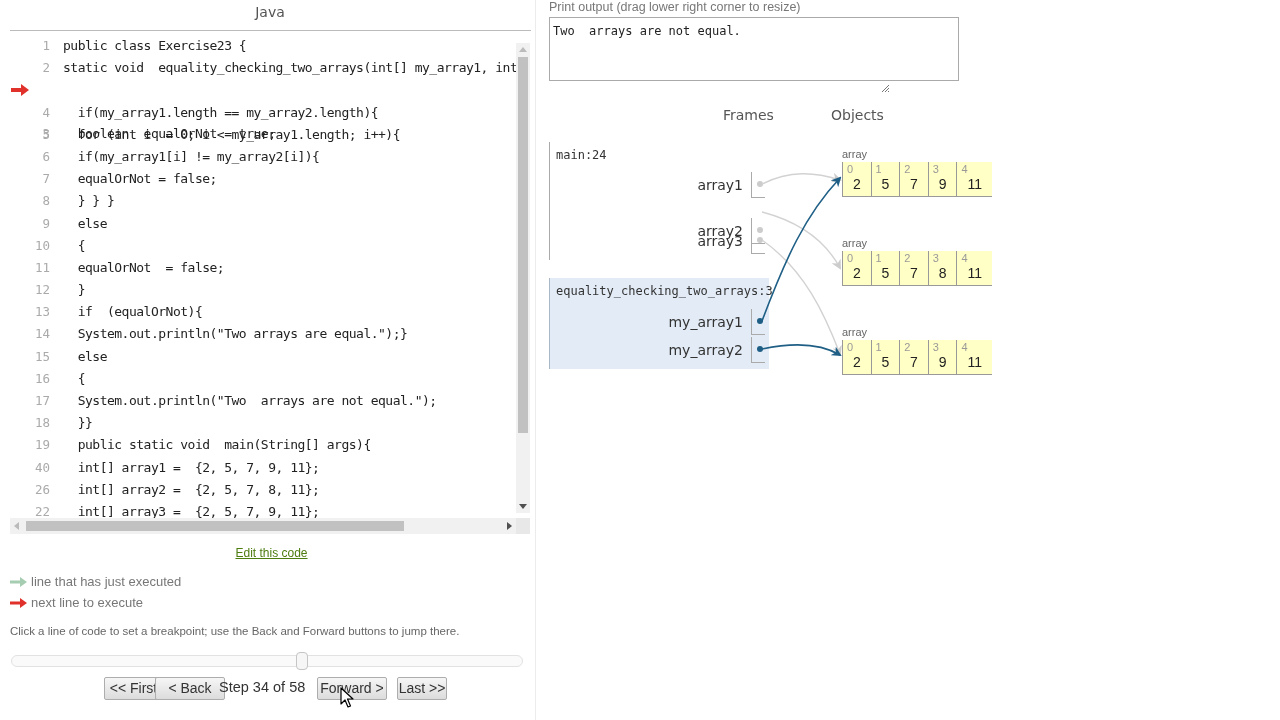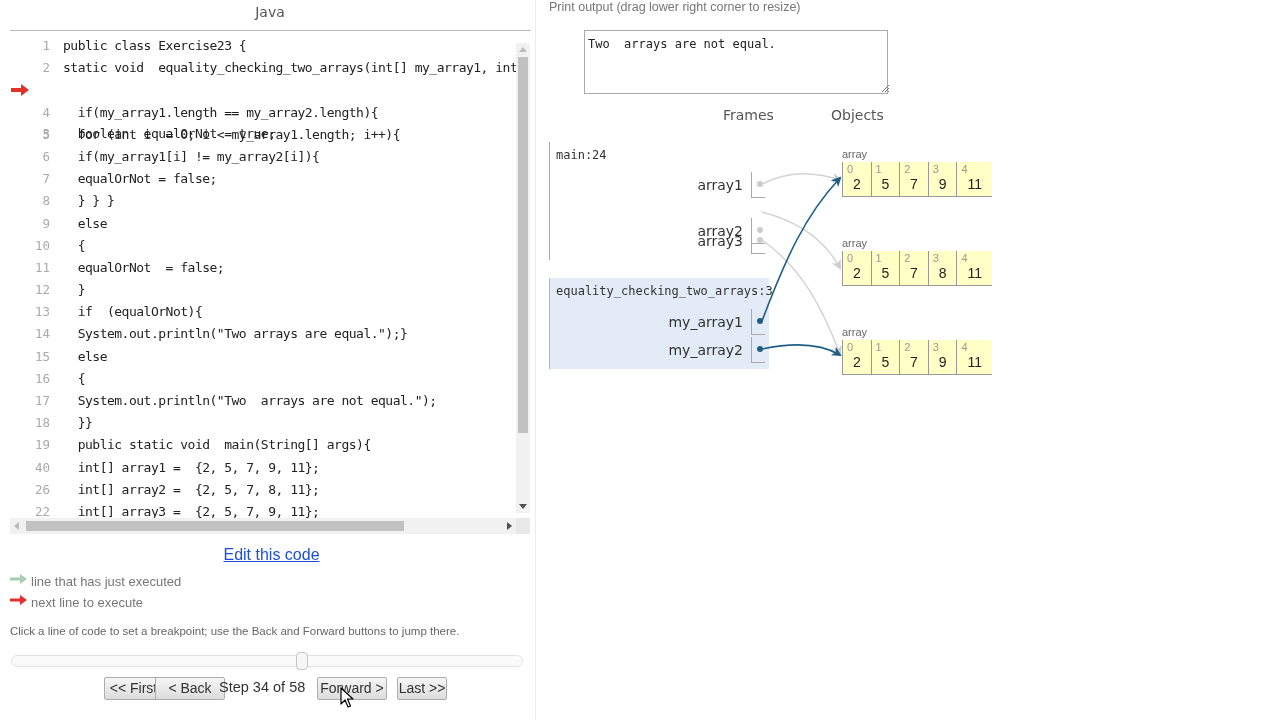--- a/index.html
+++ b/index.html
@@ -20,43 +20,43 @@
   #v-scroll .arrow-up { position: absolute; left: 3px; top: 4px; width: 0; height: 0; border-left: 4px solid transparent; border-right: 4px solid transparent; border-bottom: 5px solid #bbb; }
   #v-scroll .arrow-down { position: absolute; left: 3px; bottom: 4px; width: 0; height: 0; border-left: 4px solid transparent; border-right: 4px solid transparent; border-top: 5px solid #505050; }
   #v-scroll .thumb { position: absolute; left: 2px; top: 14px; width: 10px; height: 376px; background: #c1c1c1; }
 
   #h-scroll { position: absolute; left: 10px; top: 518px; width: 506px; height: 16px; background: #f1f1f1; }
   #h-scroll .arrow-left { position: absolute; left: 4px; top: 4px; width: 0; height: 0; border-top: 4px solid transparent; border-bottom: 4px solid transparent; border-right: 5px solid #bbb; }
   #h-scroll .arrow-right { position: absolute; right: 4px; top: 4px; width: 0; height: 0; border-top: 4px solid transparent; border-bottom: 4px solid transparent; border-left: 5px solid #505050; }
   #h-scroll .thumb { position: absolute; left: 16px; top: 3px; width: 378px; height: 10px; background: #c1c1c1; }
   #scroll-corner { position: absolute; left: 516px; top: 518px; width: 14px; height: 16px; background: #e8e8e8; }
 
-  #edit-link { position: absolute; left: 0; width: 543px; top: 546px; text-align: center; font-size: 16px; color: #1d4ed8; text-decoration: underline; cursor: pointer; }
-  .legend-row { position: absolute; left: 10px; font-size: 13px; color: #777; display: flex; }
+  #edit-link { position: absolute; left: 0; width: 543px; top: 546px; text-align: center; font-size: 12px; color: #4d7c0f; text-decoration: underline; cursor: pointer; }
+  .legend-row { position: absolute; left: 10px; font-size: 13px; color: #777; display: flex; align-items: center; }
   .legend-row .legend-arrow { width: 18px; height: 10px; margin-right: 3px; }
   #legend-executed { top: 574px; }
   #legend-next { top: 595px; }
   #breakpoint-hint { position: absolute; left: 10px; top: 625px; font-size: 11.5px; color: #666; }
 
   #step-slider { position: absolute; left: 11px; top: 655px; width: 512px; height: 12px; border: 1px solid #e2e2e2; border-radius: 6px; background: #fafafa; cursor: pointer; }
   #slider-handle { position: absolute; left: 284px; top: -4px; width: 12px; height: 18px; border: 1px solid #c5c5c5; border-radius: 4px; background: #f6f6f6; cursor: grab; }
 
   .nav-btn { position: absolute; top: 677px; height: 23px; border: 1px solid #adadad; border-radius: 2px; background: linear-gradient(#f6f6f6, #dcdcdc); font-family: "Liberation Sans", sans-serif; font-size: 14px; color: #333; text-align: center; line-height: 21px; cursor: pointer; }
   #btn-first { left: 104px; width: 59px; }
   #btn-back { left: 155px; width: 70px; }
   #step-label { position: absolute; left: 219px; top: 679px; font-size: 14.5px; color: #333; }
   #btn-forward { left: 317px; width: 70px; }
   #btn-last { left: 397px; width: 50px; }
   #cursor-icon { position: absolute; left: 340px; top: 687px; width: 14px; height: 22px; }
 
   #panel-divider { position: absolute; left: 535px; top: 0; width: 1px; height: 720px; background: #ececec; }
 
   
   #print-label { position: absolute; left: 549px; top: 0px; font-size: 12.5px; color: #777; }
-  #print-output { position: absolute; left: 549px; top: 30px; width: 304px; height: 64px; border: 1px solid #aaa; background: #fff; font-family: "DejaVu Sans Mono", monospace; font-size: 12px; color: #222; padding: 6px 3px; white-space: pre; margin-left: 35px; }
+  #print-output { position: absolute; left: 549px; top: 17px; width: 410px; height: 64px; border: 1px solid #aaa; background: #fff; font-family: "DejaVu Sans Mono", monospace; font-size: 12px; color: #222; padding: 6px 3px; white-space: pre; }
   #resize-grip { position: absolute; left: 881px; top: 84px; width: 9px; height: 9px; }
 
   #frames-header { position: absolute; left: 723px; top: 107px; font-size: 14px; color: #555; font-family: "DejaVu Sans", sans-serif; }
   #objects-header { position: absolute; left: 831px; top: 107px; font-size: 14px; color: #555; font-family: "DejaVu Sans", sans-serif; }
 
   .stack-frame { position: absolute; left: 549px; width: 220px; }
   #frame-main { top: 142px; height: 118px; border-left: 1px solid #aaa; }
   #frame-eq { top: 278px; height: 91px; background: #e2ebf6; border-left: 1px solid #aab7c8; }
   .frame-title { position: absolute; left: 6px; top: 6px; font-family: "DejaVu Sans Mono", monospace; font-size: 12px; color: #333; }
   .var-row { position: absolute; right: 0; width: 220px; height: 28px; }

